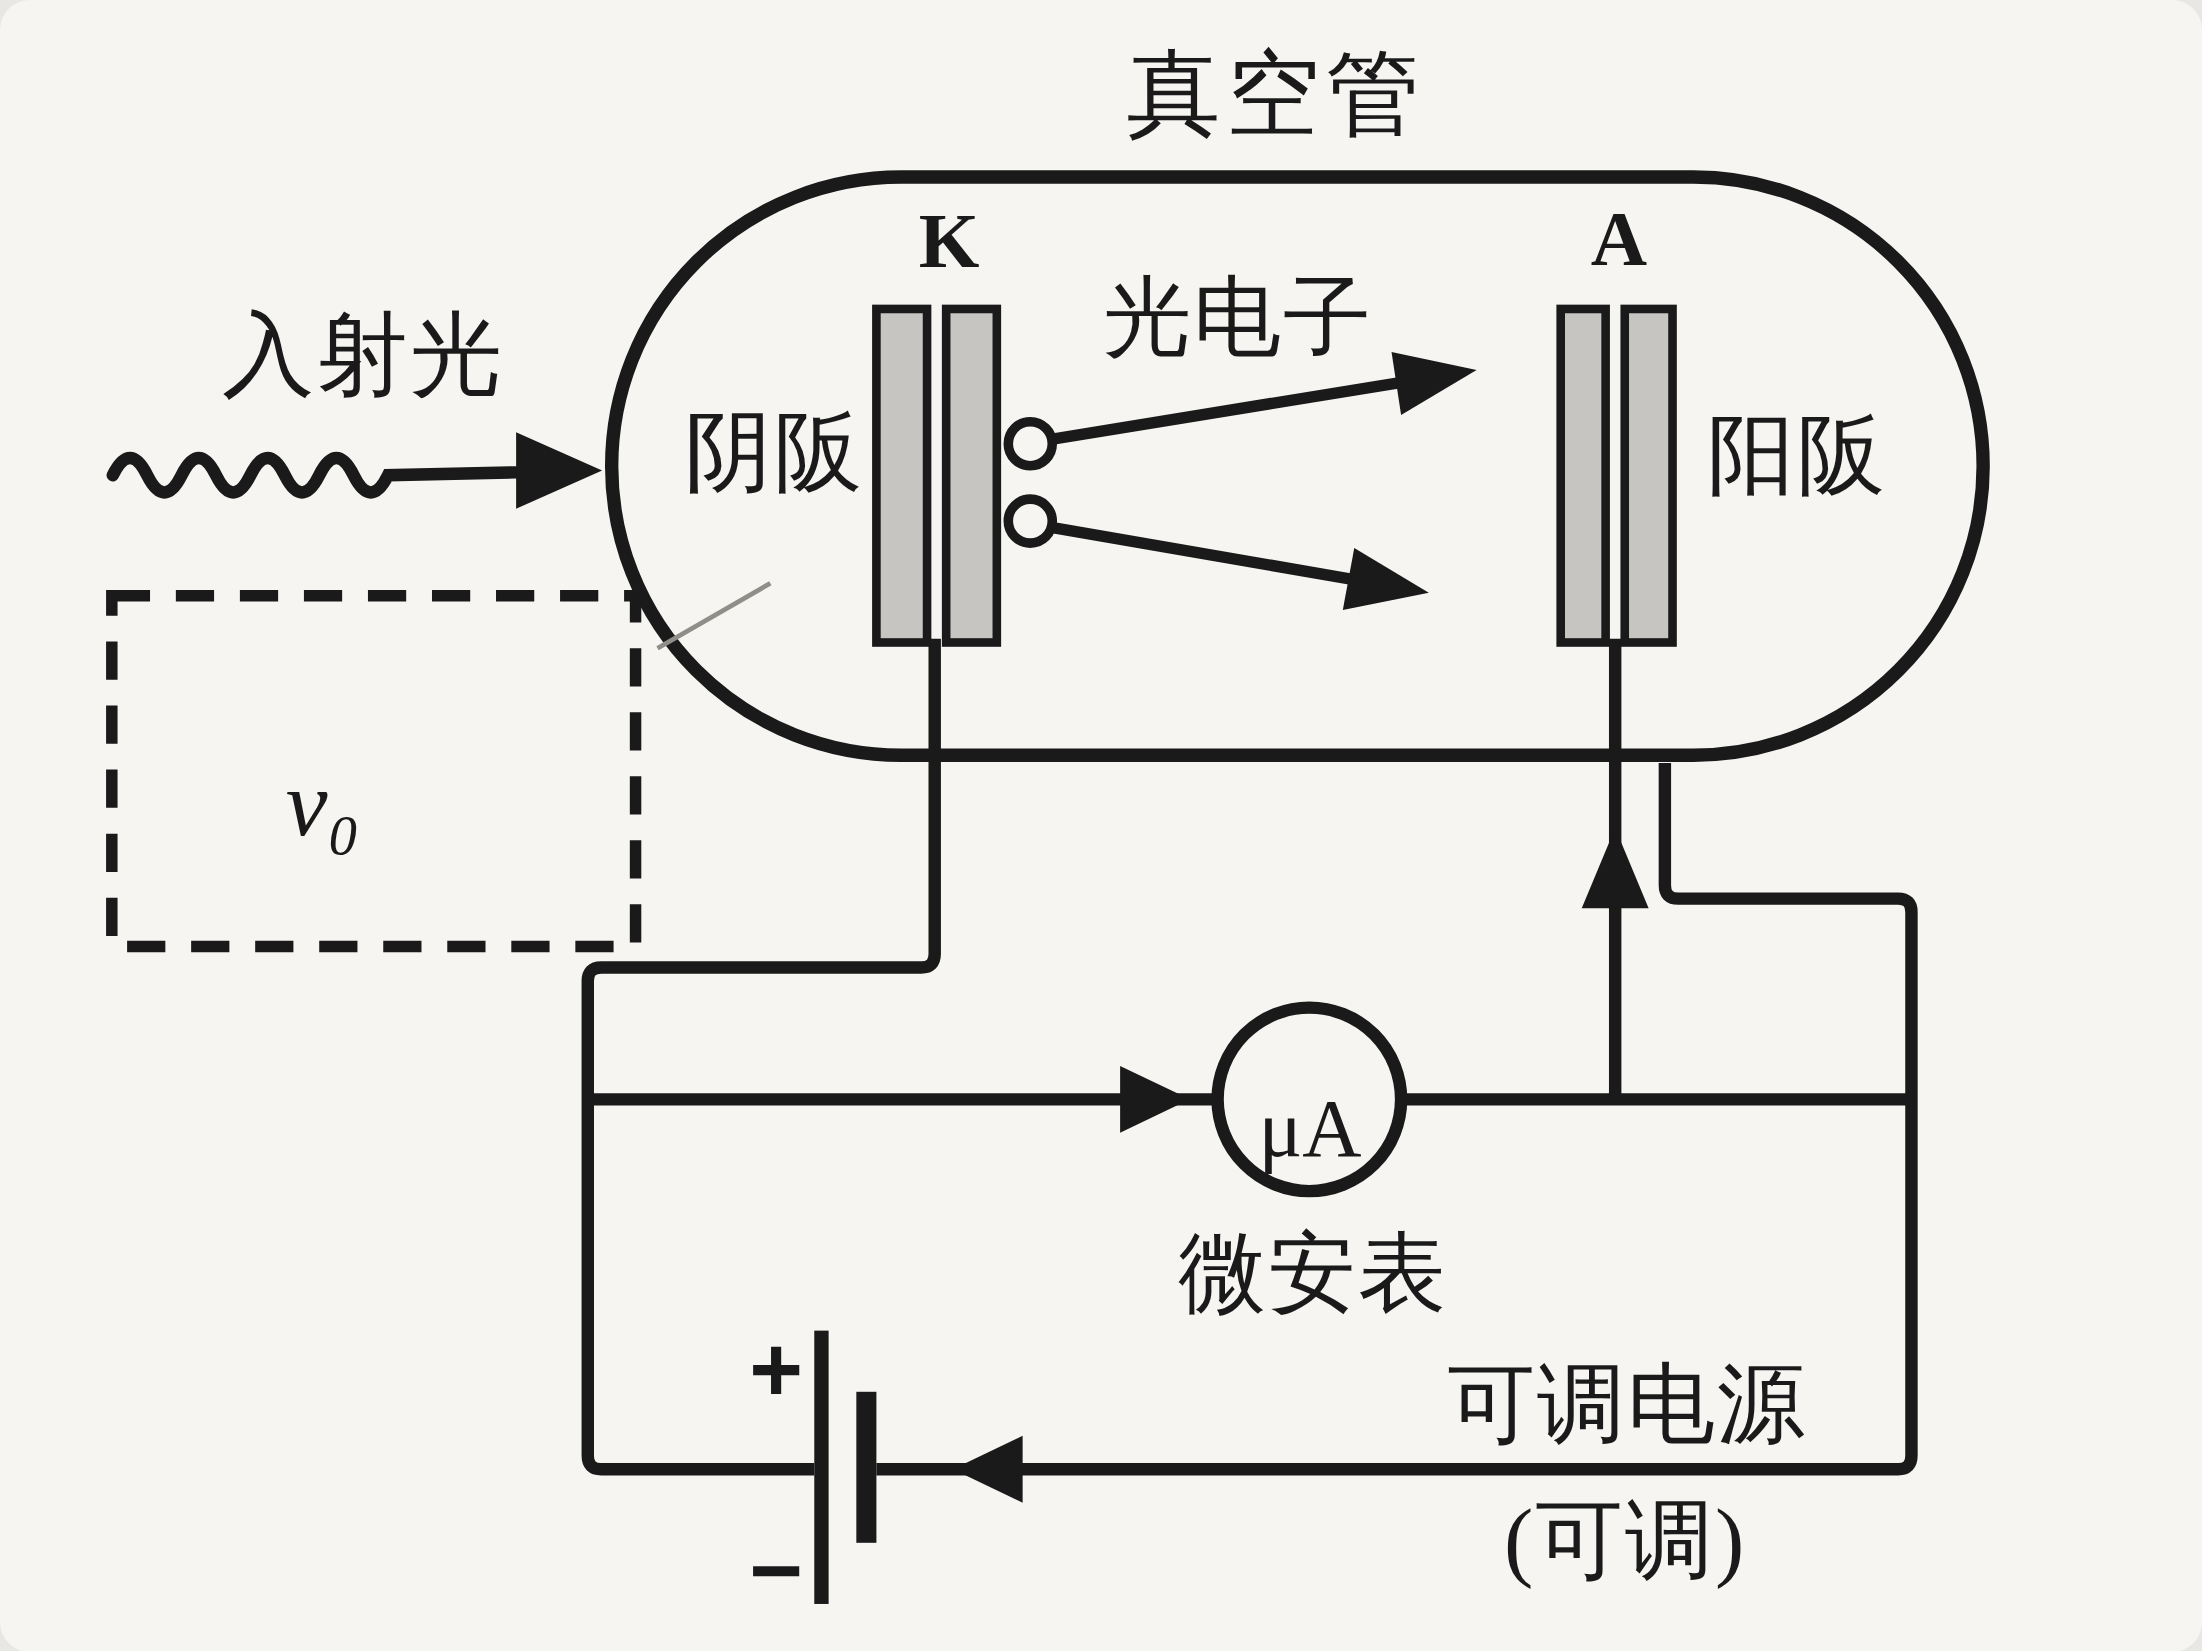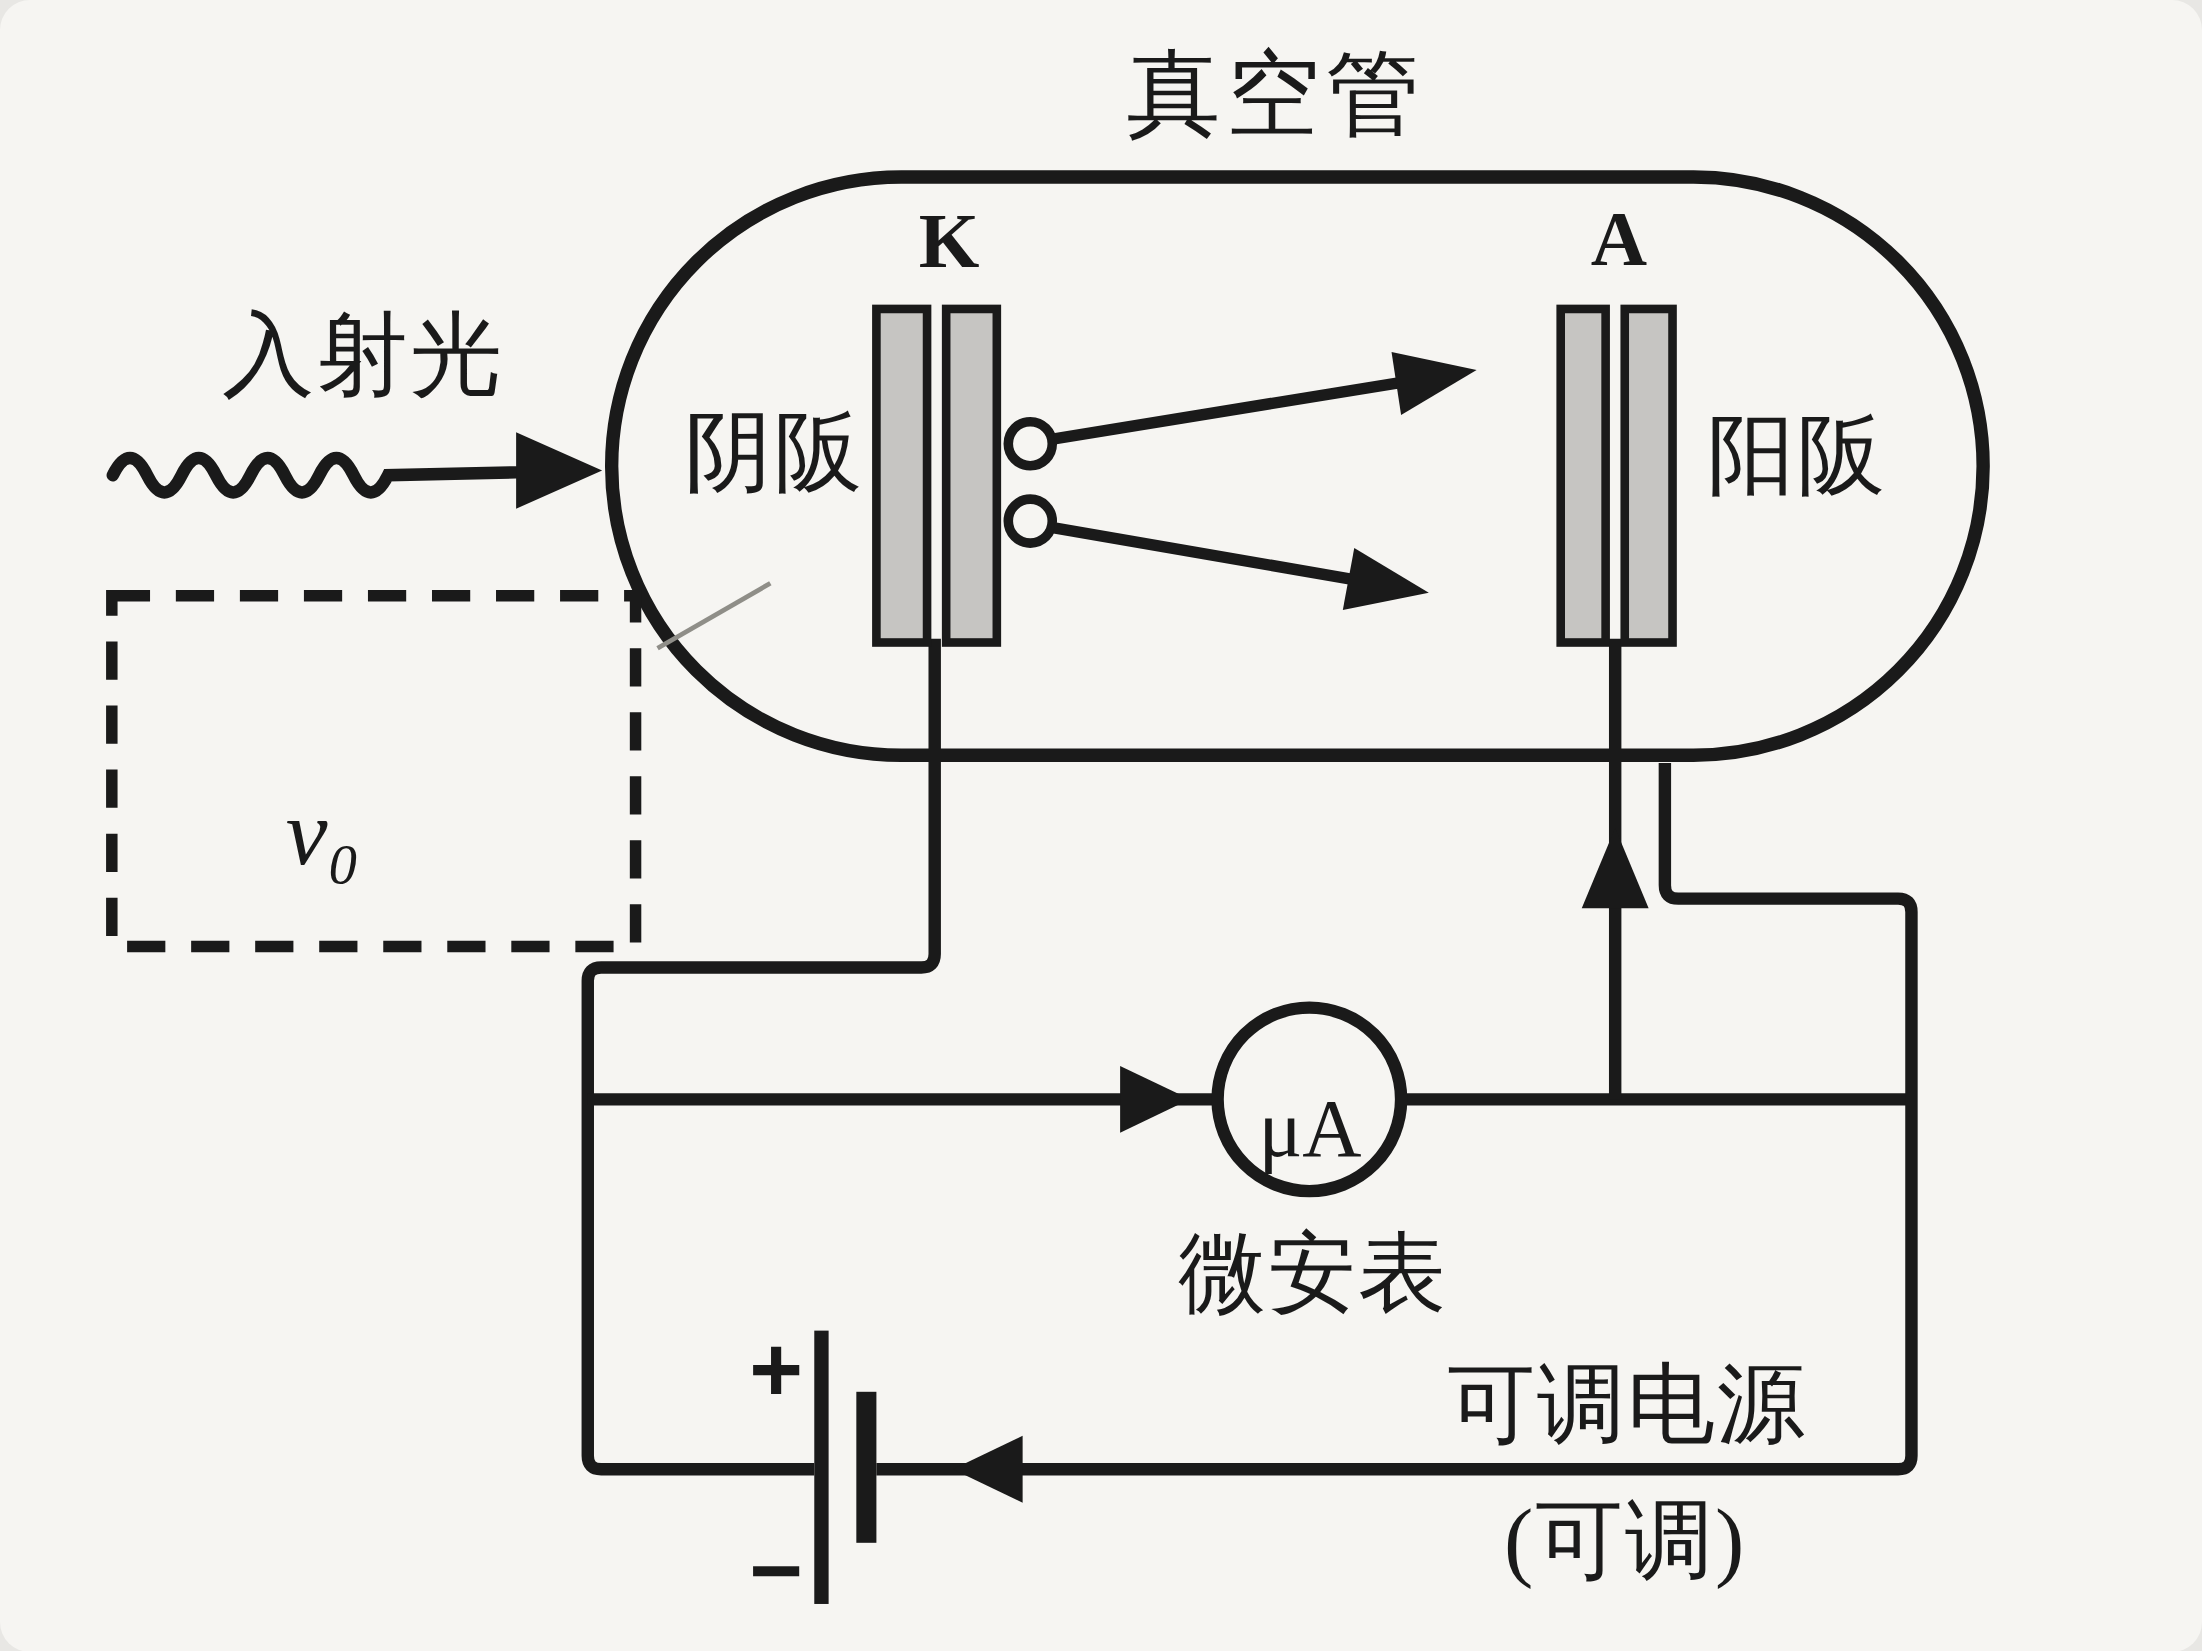--- a/index.html
+++ b/index.html
@@ -60,22 +60,23 @@
     <polygon class="ink-fill" points="1495,620 1405,638 1417,573"></polygon>
 
     <circle class="ink-stroke bgfill" stroke-width="13" cx="1370" cy="1150" r="96"></circle>
   </svg>
 
   <div class="lbl big" style="left:1276px;top:94px;">真空管</div>
   <div class="lbl electrode" style="left:949px;top:241px;">K</div>
   <div class="lbl electrode" style="left:1619px;top:239px;">A</div>
   <div class="lbl cjk" style="left:774px;top:453px;">阴阪</div>
   <div class="lbl cjk" style="left:1797px;top:456px;">阳阪</div>
+  <div class="lbl cjk" style="left:1238px;top:318px;">光电子</div>
   <div class="lbl cjk" style="left:363px;top:355px;font-size:92px;">入射光</div>
-  <div class="lbl nu" style="left:323px;top:832px;">ν₀</div>
+  <div class="lbl nu" style="left:323px;top:803px;">ν₀</div>
   <div class="lbl meter-sym" style="left:1310px;top:1095px;margin-top:34px;">μA</div>
   <div class="lbl cjk" style="left:1313px;top:1274px;">微安表</div>
   <div class="lbl sign" style="left:776px;top:1369px;">+</div>
   <div class="lbl sign" style="left:776px;top:1570px;">−</div>
   <div class="lbl cjk" style="left:1627px;top:1405px;">可调电源</div>
   <div class="lbl cjk" style="left:1625px;top:1541px;">(可调)</div>
 </div>
 
 
 </body></html>

